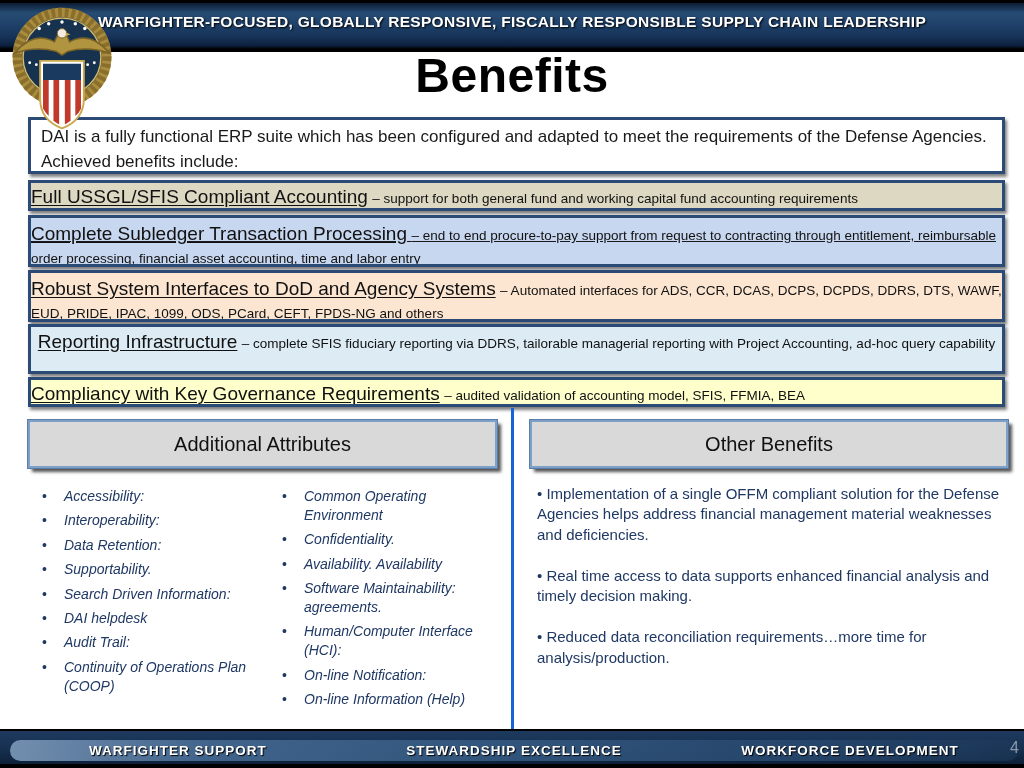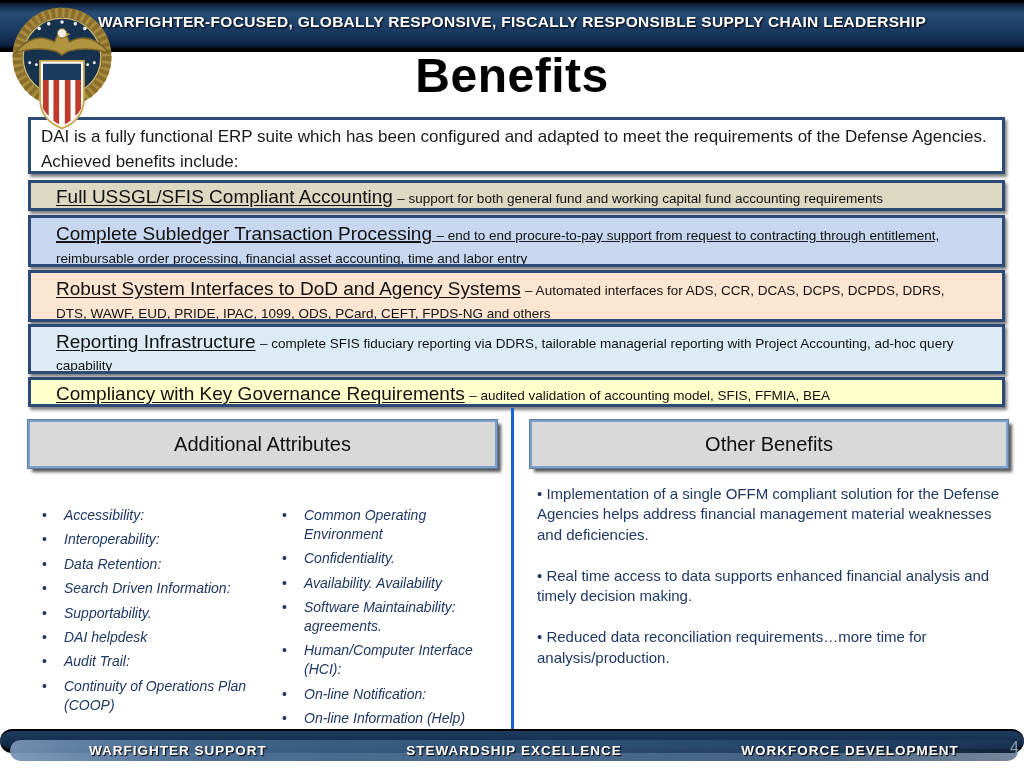--- a/index.html
+++ b/index.html
@@ -28,21 +28,21 @@
   
   .slide-title {
     position:absolute; top:48px; left:0; width:100%; text-align:center;
     font-size:48px; font-weight:bold; color:#000; letter-spacing:.5px;
   }
 
   
   .bbox {
     position:absolute; left:28px; width:977px;
     border:3px solid #2c4a76; box-shadow:2px 3px 3px rgba(0,0,0,.5);
-    padding:3px 25px; color:#1a1a1a; overflow:hidden;
+    padding:3px 0; color:#1a1a1a; overflow:hidden;
   }
   .bbox .hd { font-size:19px; text-decoration:underline; text-underline-offset:2px; color:#111; }
   .bbox .ds { font-size:13.5px; color:#111; }
   .intro-box {
     position:absolute; left:28px; top:117px; width:977px; height:57px;
     background:#fff; border:3px solid #2c4a76; box-shadow:2px 3px 3px rgba(0,0,0,.5);
     padding:5px 10px; font-size:17px; color:#1a1a1a; line-height:1.45; white-space:pre-wrap;
   }
   #bbox0 { top:180px; height:31px; line-height:1.2; }
   #bbox1 { top:215px; height:52px; line-height:1.35; }
@@ -59,39 +59,39 @@
     display:flex; align-items:center; justify-content:center;
     font-size:20px; color:#111;
   }
   #hdr-left  { left:28px;  width:469px; }
   #hdr-right { left:530px; width:478px; }
 
   
   .divider { position:absolute; left:511px; top:408px; width:3px; height:321px; background:#1563d8; }
 
   
-  .attr-col { position:absolute; top:506px; list-style:none; }
+  .attr-col { position:absolute; top:487px; list-style:none; }
   #attr-col1 { left:38px;  width:238px; }
   #attr-col2 { left:278px; width:228px; }
   .attr-col li {
     position:relative; padding-left:26px; margin-bottom:5.5px;
     font-style:italic; color:#1f3864; font-size:14px; line-height:1.35;
   }
   .attr-col li::before { content:"•"; position:absolute; left:4px; font-style:normal; }
 
   
   .other-list { position:absolute; left:537px; top:484px; width:472px; color:#1f3864; }
   .other-list p { font-size:15px; line-height:1.35; margin-bottom:21px; }
   .other-list p::before { content:"• "; }
 
   
   .footer {
-    position:absolute; left:0; top:729px; width:1024px; height:24px;
+    position:absolute; left:0; top:729px; width:1024px; height:39px;
     background:linear-gradient(180deg,#1d3a5e 0%,#16304f 55%,#0d2038 100%);
-    border-top:2px solid #000; border-bottom:4px solid #000;border-radius:13px;
+    border-top:2px solid #000; border-bottom:4px solid #000;
   }
   .footer-band {
     position:absolute; left:10px; right:6px; top:9px; height:21px; border-radius:11px;
     background:linear-gradient(90deg,rgba(120,148,180,.95) 0%,rgba(66,102,142,.95) 20%,rgba(52,88,128,.9) 50%,rgba(40,72,110,.85) 80%,rgba(28,56,90,.6) 100%);
     display:flex; align-items:center;
   }
   .footer-item {
     flex:1; text-align:center; color:#fff; font-weight:bold; font-size:13.5px;
     letter-spacing:1px; text-shadow:1px 1px 1px #000; white-space:nowrap;
   }
@@ -153,40 +153,40 @@
     <span class="ds">– support for both general fund and working capital fund accounting requirements</span>
   </div>
   <div class="bbox" id="bbox1" style="background-color: rgb(199, 215, 240); text-decoration: underline;">
     <span class="hd">Complete Subledger Transaction Processing</span>
     <span class="ds">– end to end procure-to-pay support from request to contracting through entitlement, reimbursable order processing, financial asset accounting, time and labor entry</span>
   </div>
   <div class="bbox" id="bbox2" style="background-color: rgb(252, 230, 209);">
     <span class="hd">Robust System Interfaces to DoD and Agency Systems</span>
     <span class="ds">– Automated interfaces for ADS, CCR, DCAS, DCPS, DCPDS, DDRS, DTS, WAWF, EUD, PRIDE, IPAC, 1099, ODS, PCard, CEFT, FPDS-NG and others</span>
   </div>
-  <div class="bbox" id="bbox3" style="background-color: rgb(220, 235, 244);">
+  <div class="bbox" id="bbox3" style="background-color: rgb(220, 235, 244); text-align: center;">
     <span class="hd">Reporting Infrastructure</span>
     <span class="ds">– complete SFIS fiduciary reporting via DDRS, tailorable managerial reporting with Project Accounting, ad-hoc query capability</span>
   </div>
   <div class="bbox" id="bbox4" style="background-color: rgb(255, 255, 204);">
     <span class="hd">Compliancy with Key Governance Requirements</span>
     <span class="ds">– audited validation of accounting model, SFIS, FFMIA, BEA</span>
   </div>
 
   <div class="panel-header" id="hdr-right">Other Benefits</div>
   <div class="panel-header" id="hdr-left">Additional Attributes</div>
 
   <div class="divider"></div>
 
   <ul class="attr-col" id="attr-col1">
     <li>Accessibility:</li>
     <li>Interoperability:</li>
     <li>Data Retention:</li>
+    <li>Supportability.</li>
     <li>Search Driven Information:</li>
-    <li>Supportability.</li>
     <li>DAI helpdesk</li>
     <li>Audit Trail:</li>
     <li>Continuity of Operations Plan (COOP)</li>
   </ul>
   <ul class="attr-col" id="attr-col2">
     <li>Common Operating Environment</li>
     <li>Confidentiality.</li>
     <li>Availability. Availability</li>
     <li>Software Maintainability: agreements.</li>
     <li>Human/Computer Interface (HCI):</li>

